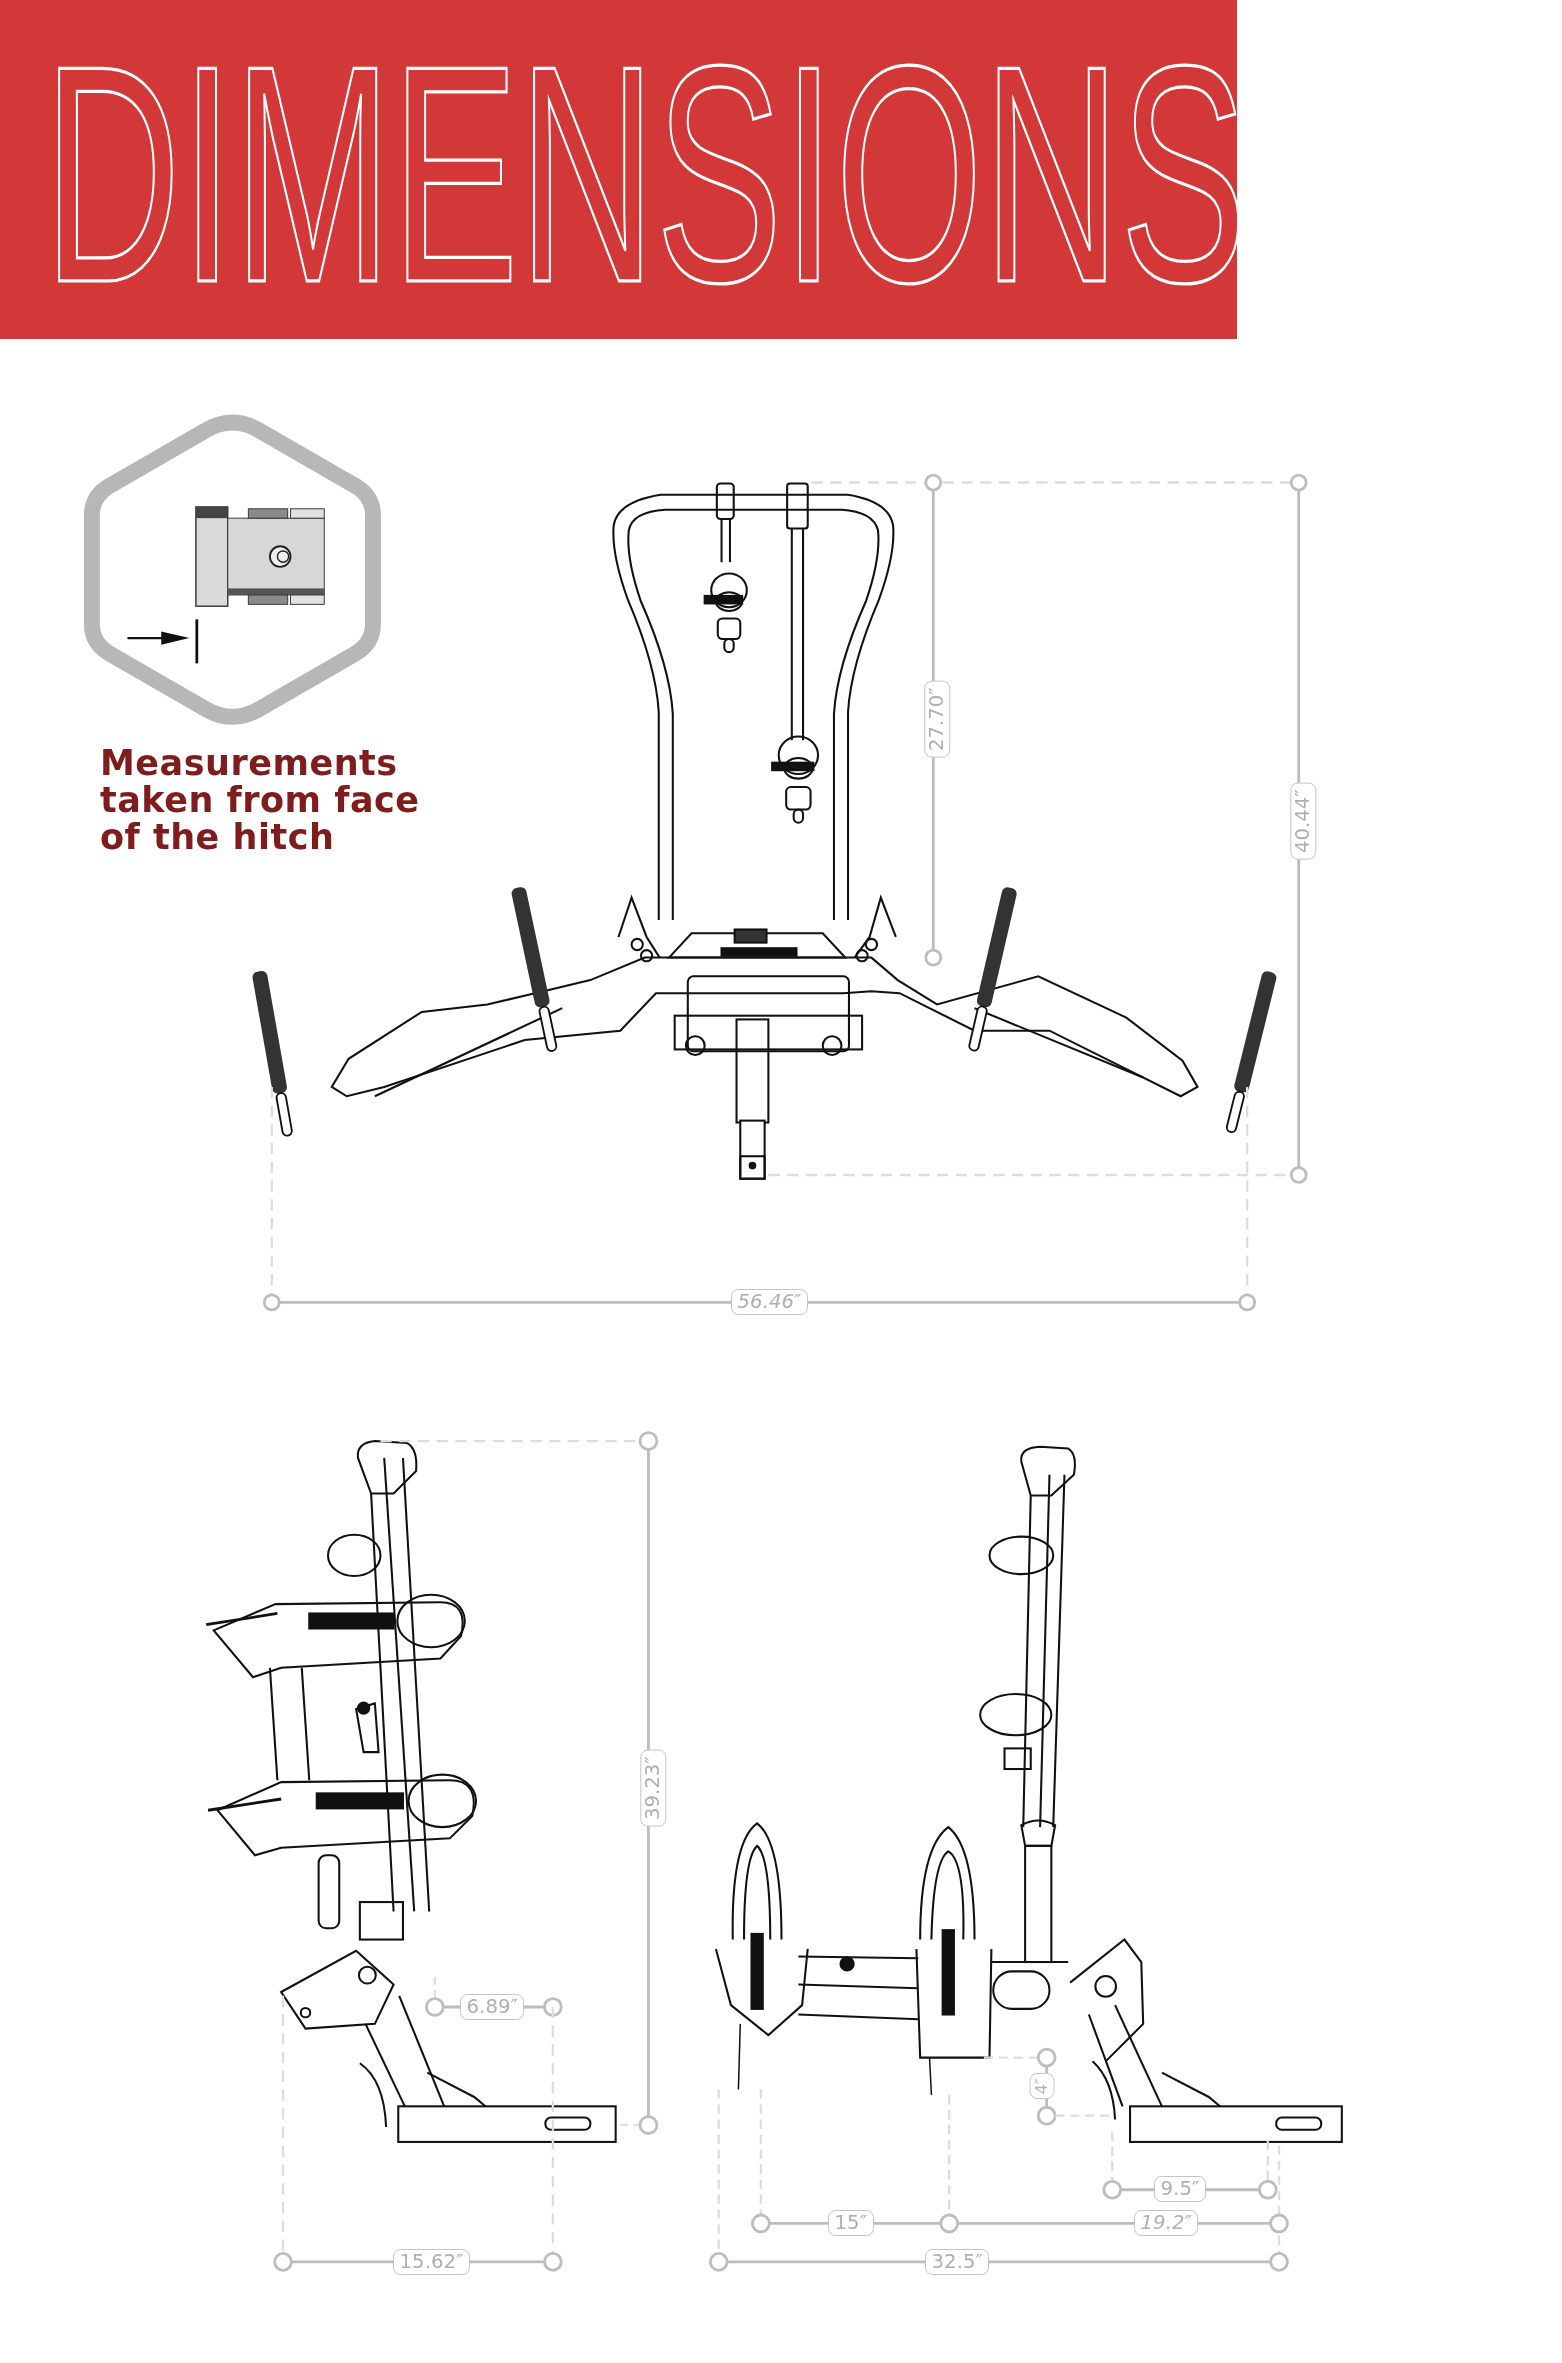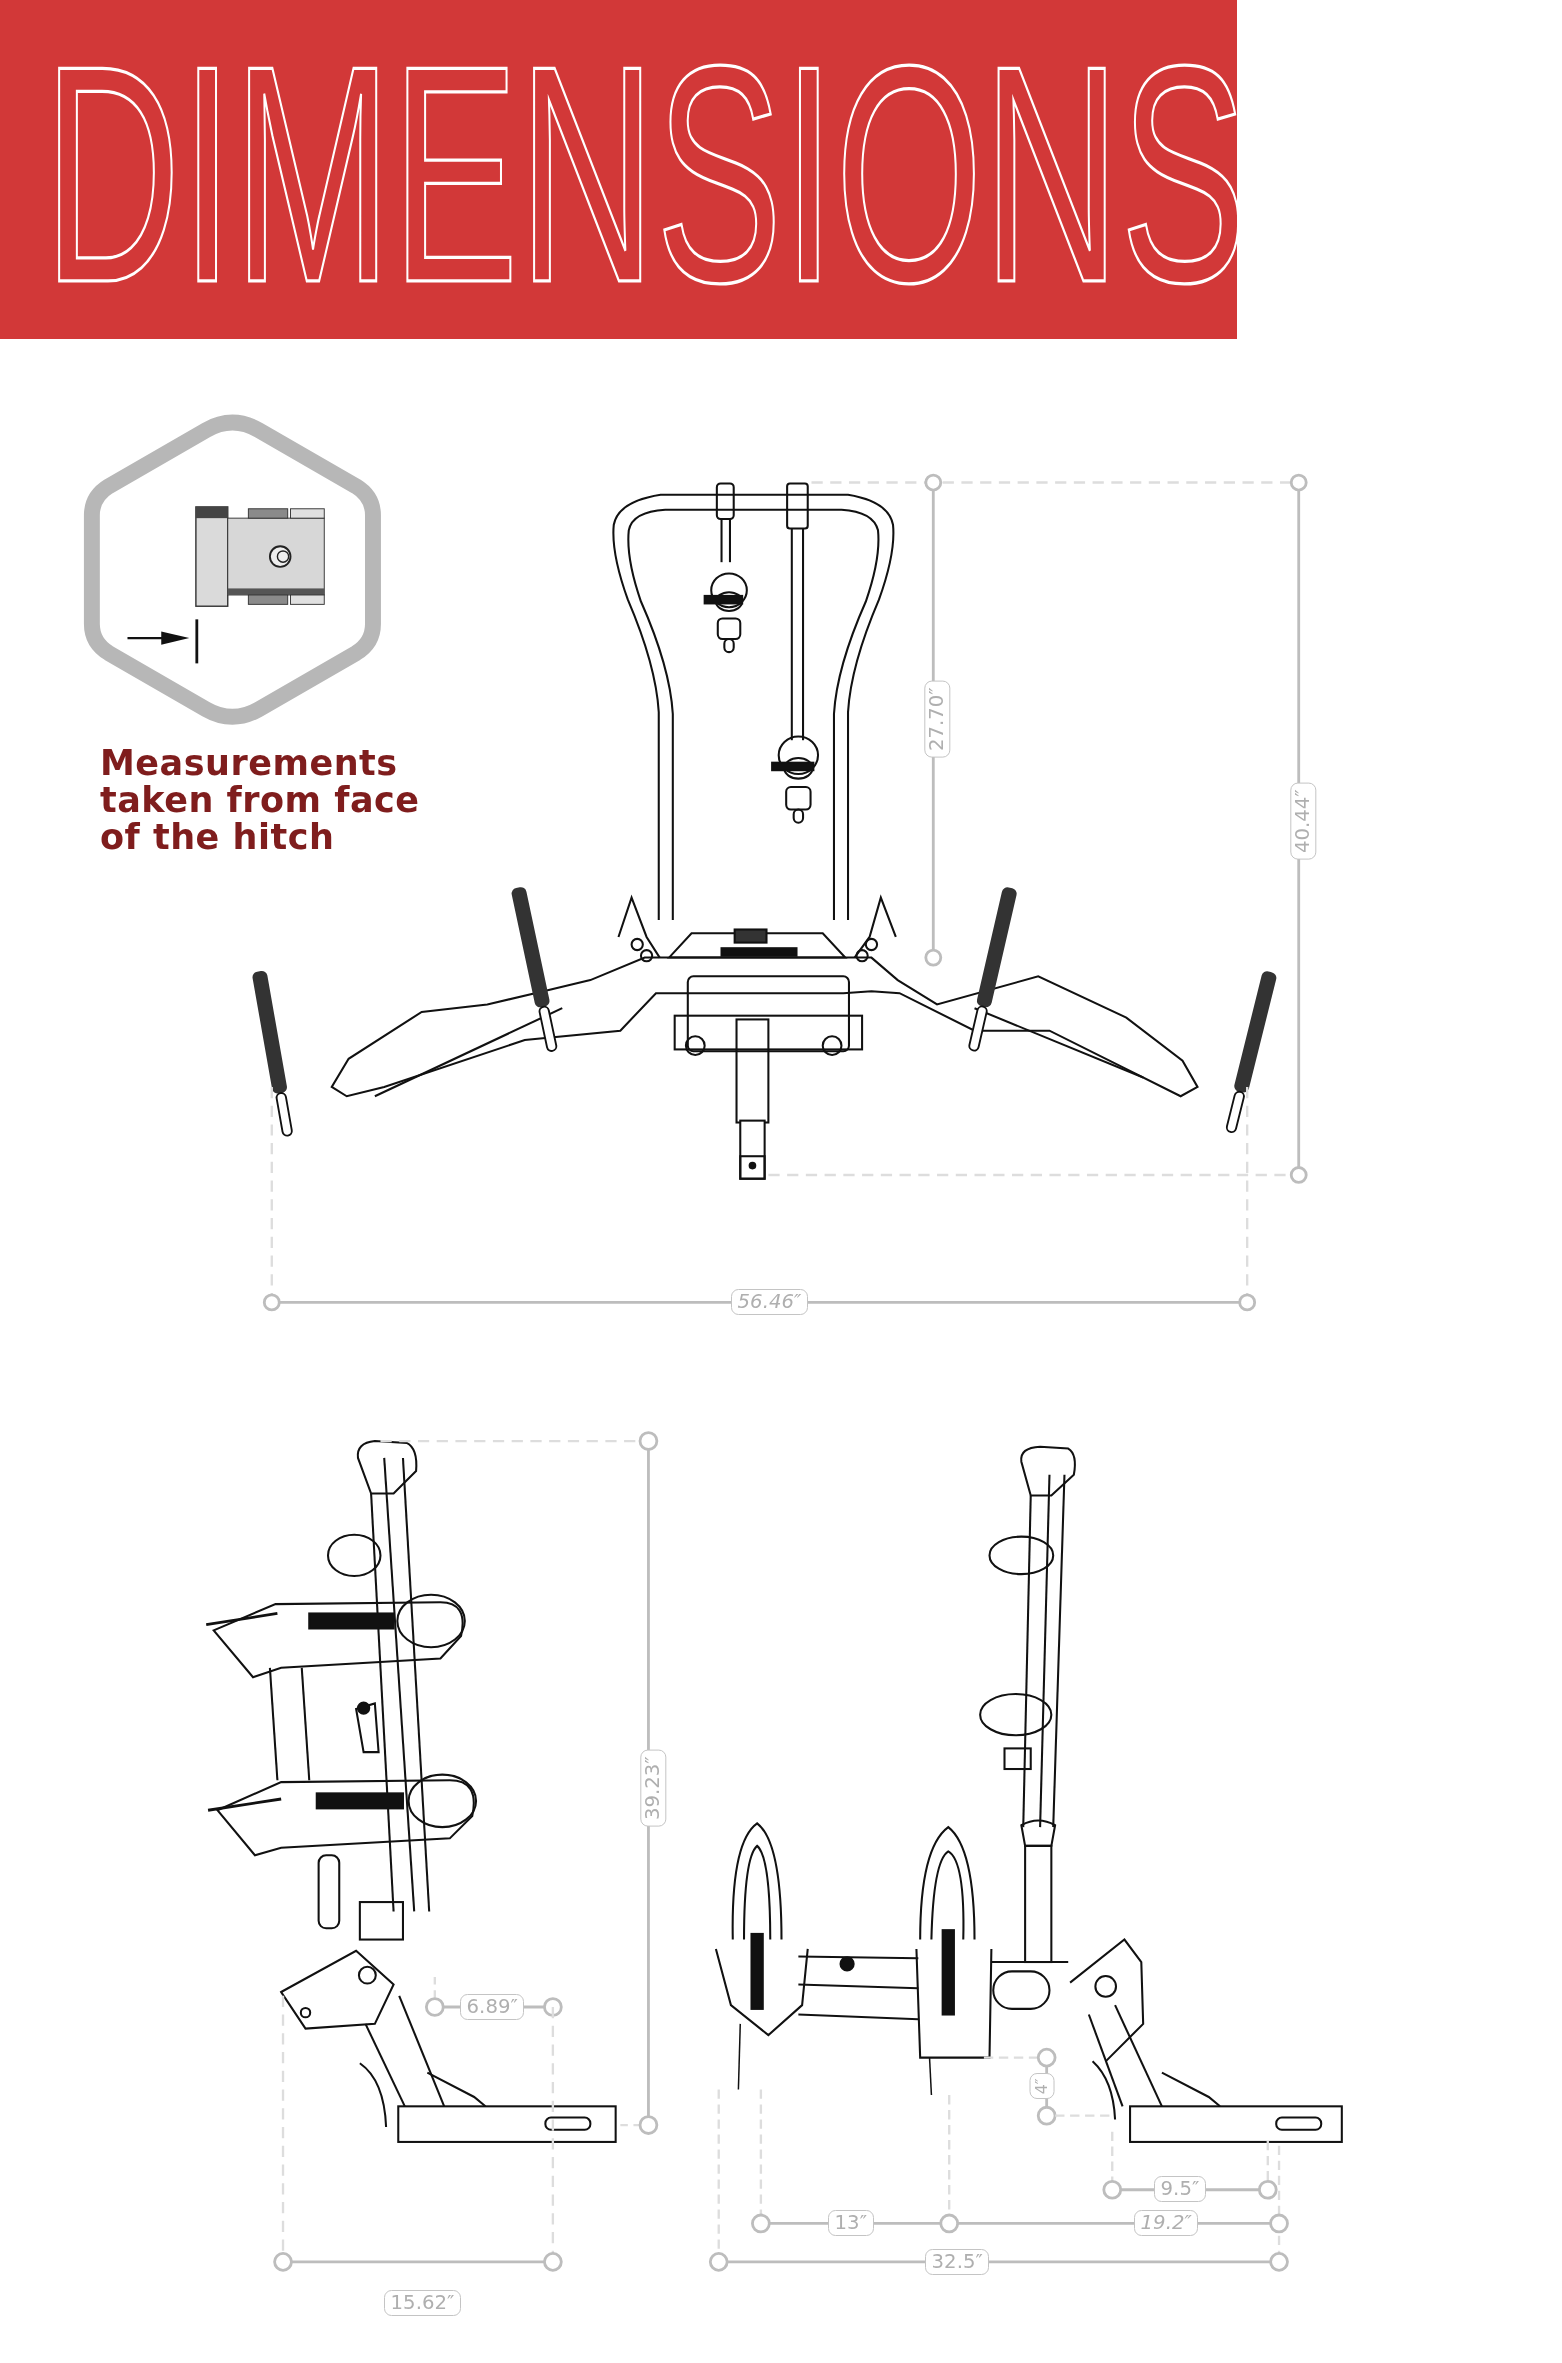--- a/index.html
+++ b/index.html
@@ -247,20 +247,20 @@
   <span>taken from face</span>
   <span>of the hitch</span>
 </div>
 
 <div class="dim-label v" style="left:899px; top:706px;">27.70″</div>
 <div class="dim-label v" style="left:1265px; top:808px;">40.44″</div>
 <div class="dim-label" style="left:731px; top:1289px;font-style:italic;">56.46″</div>
 
 <div class="dim-label v" style="left:615px; top:1775px;">39.23″</div>
 <div class="dim-label" style="left:460px; top:1994px;text-align:center;">6.89″</div>
-<div class="dim-label" style="left:384px; top:2249px;margin-top:41px;">15.62″</div>
+<div class="dim-label" style="left:393px; top:2249px;">15.62″</div>
 
 <div class="dim-label v" style="left:1029px; top:2074px; font-size:16px; padding:0 3.7px;">4″</div>
 <div class="dim-label" style="left:1154px; top:2176px;">9.5″</div>
-<div class="dim-label" style="left:828px; top:2210px;">13″</div>
+<div class="dim-label" style="left:828px; top:2210px;">15″</div>
 <div class="dim-label" style="left:1134px; top:2210px;font-style:italic;">19.2″</div>
 <div class="dim-label" style="left:925px; top:2249px;">32.5″</div>
 
 
 </body></html>

